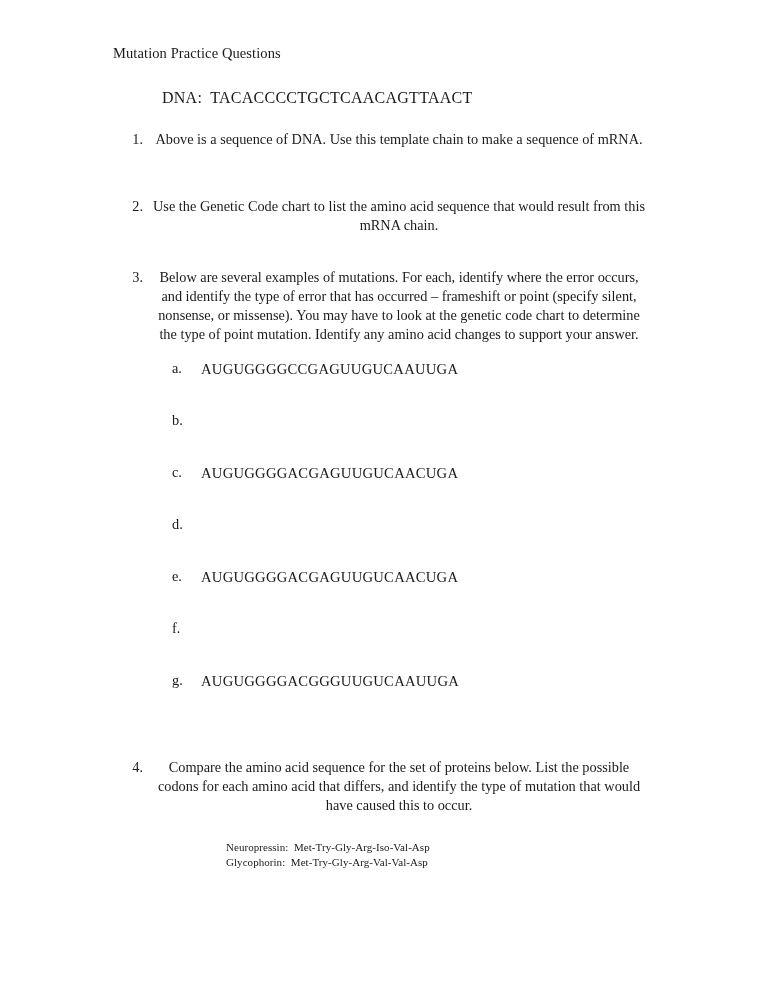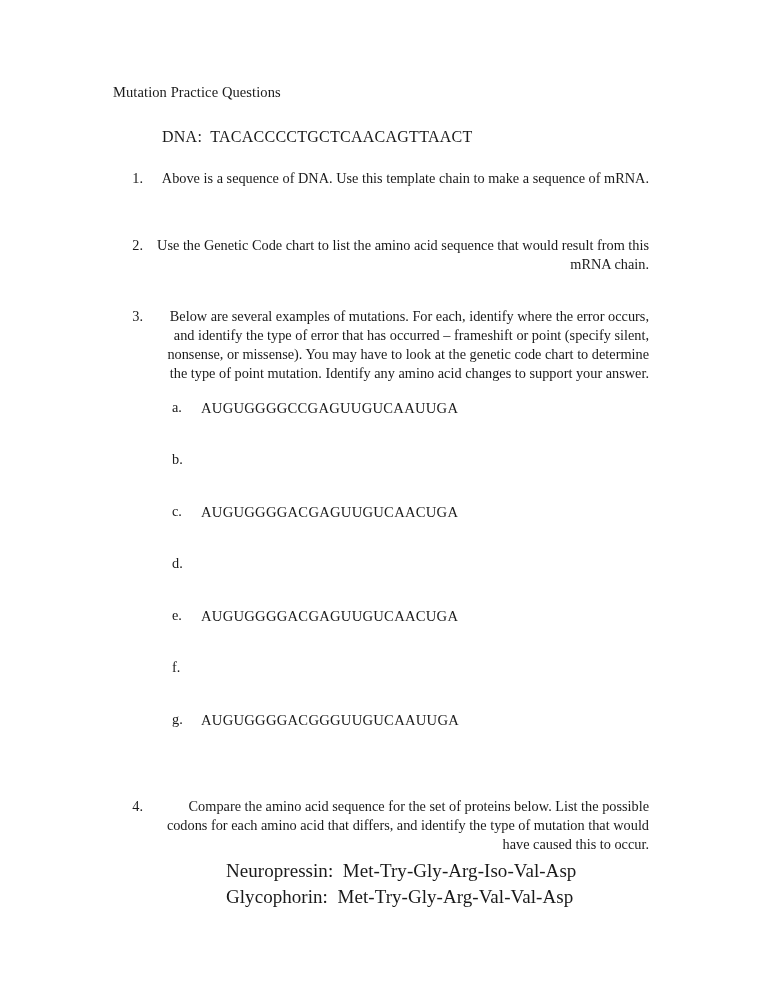--- a/index.html
+++ b/index.html
@@ -14,21 +14,21 @@
     font-family: "Liberation Serif", "DejaVu Serif", serif;
     color: #1a1a1a;
     -webkit-font-smoothing: antialiased;
   }
   .page {
     position: relative;
     width: 768px;
     height: 994px;
     background: #ffffff;
     box-sizing: border-box;
-    padding: 83px 100px 0 113px;
+    padding: 44px 100px 0 113px;
   }
   .doc-title {
     font-size: 14.5px;
     line-height: 1.35;
     margin: 0 0 23px 0;
     letter-spacing: 0.1px;
   }
   .dna-line {
     font-size: 16px;
     line-height: 1.35;
@@ -52,21 +52,21 @@
   .q-num {
     position: absolute;
     left: 8px;
     top: 0;
     width: 22px;
     text-align: right;
     font-size: 14.3px;
   }
   .q-text {
     display: block;
-    text-align: right;
+    text-align: center;
     max-width: 500px;
   }
   .gap-1 { height: 48px; }
   .gap-2 { height: 33px; }
   .gap-3 { height: 17px; }
   .gap-4 { height: 33px; }
 
   .seq-list {
     list-style: none;
     margin: 0;
@@ -86,23 +86,23 @@
     width: 16px;
     text-align: left;
     font-size: 14.3px;
   }
   .seq-text {
     letter-spacing: 0.28px;
     white-space: pre;
   }
   .protein-block {
     padding-left: 113px;
-    font-size: 19px;
+    font-size: 11px;
     line-height: 1.37;
-    margin-top: 4px;
+    margin-top: 25px;
   }
   .protein-row {
     white-space: pre;
     letter-spacing: 0.05px;
   }
 </style>
 </head>
 <body>
 
 <div class="page">

